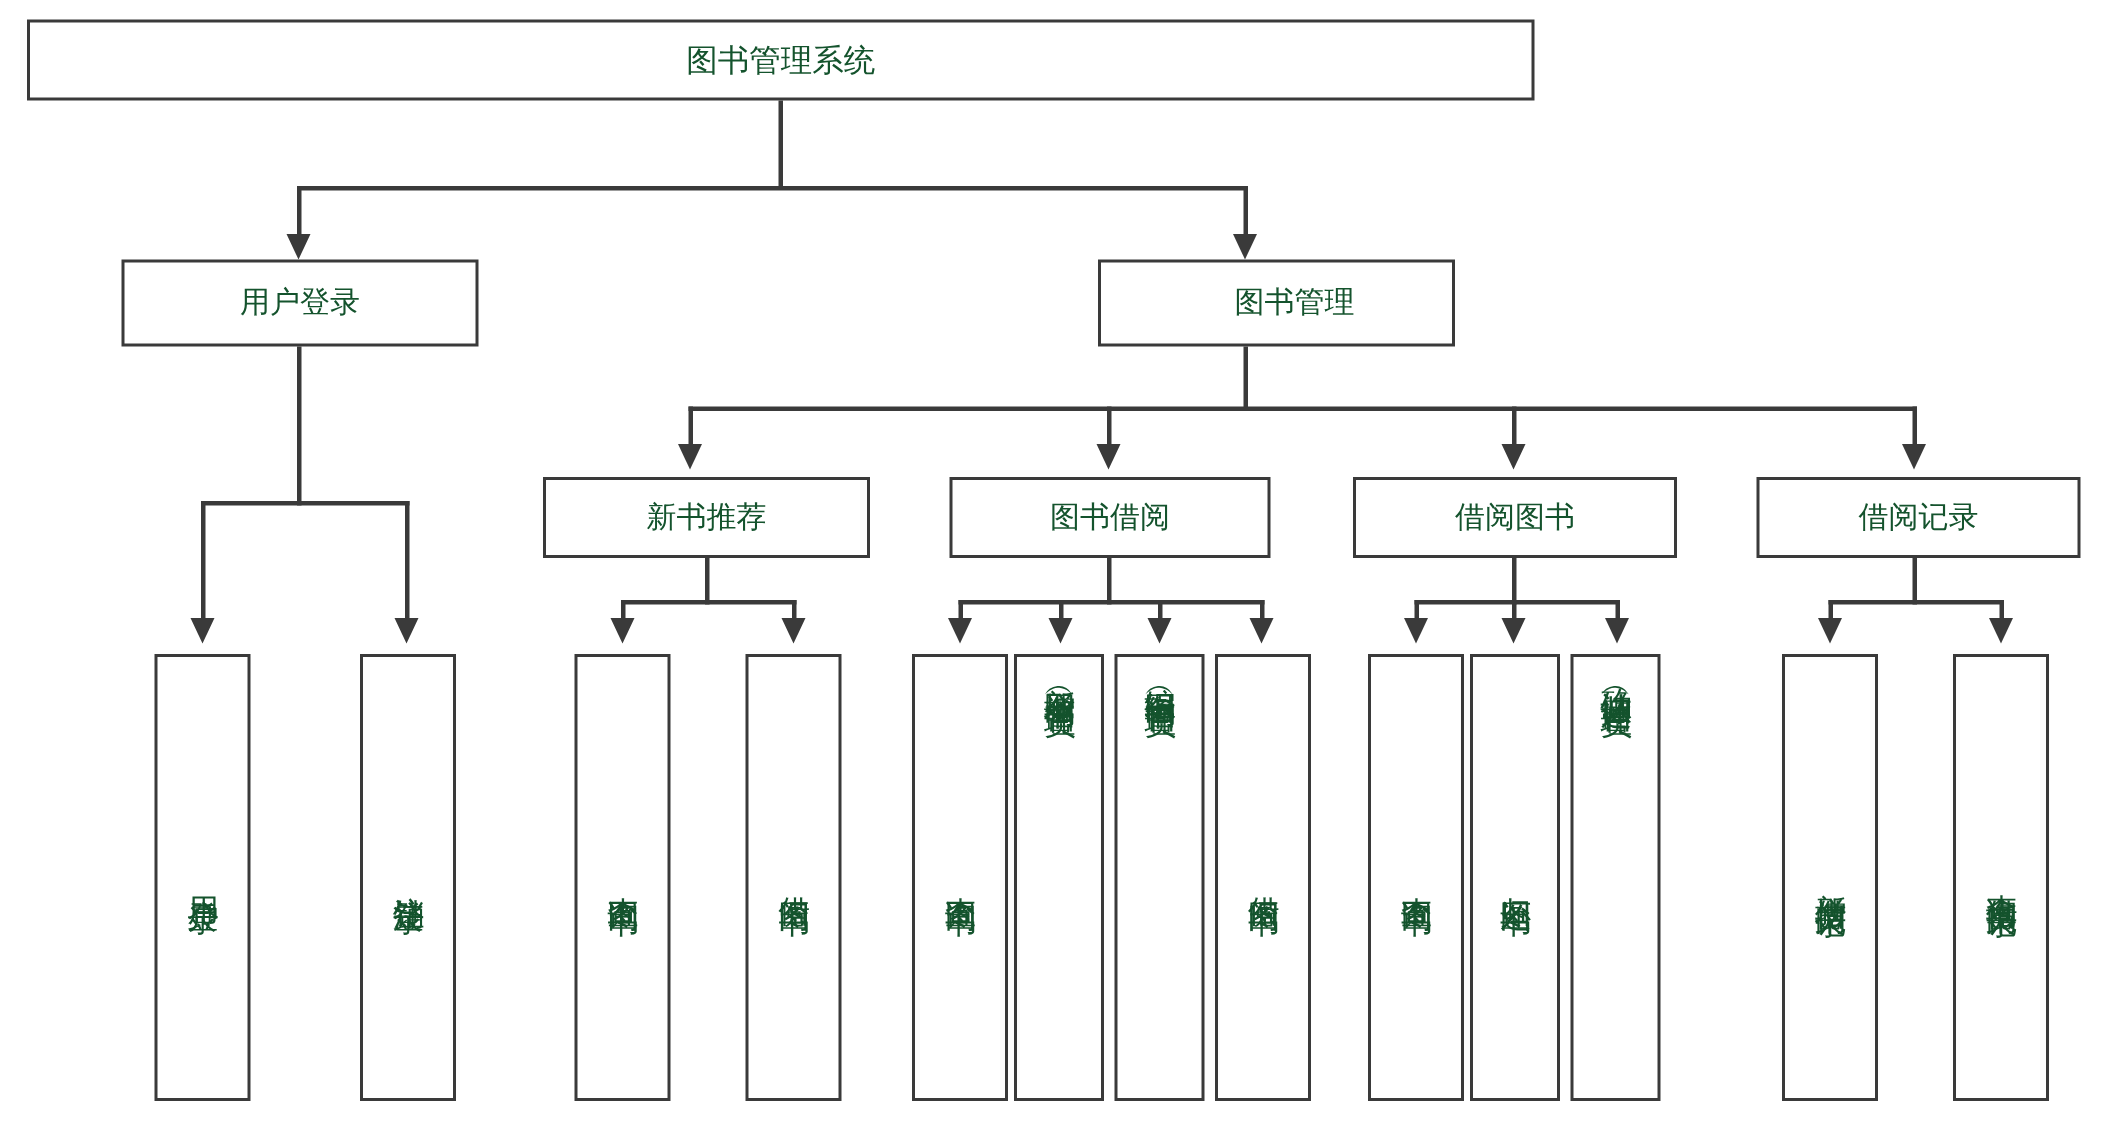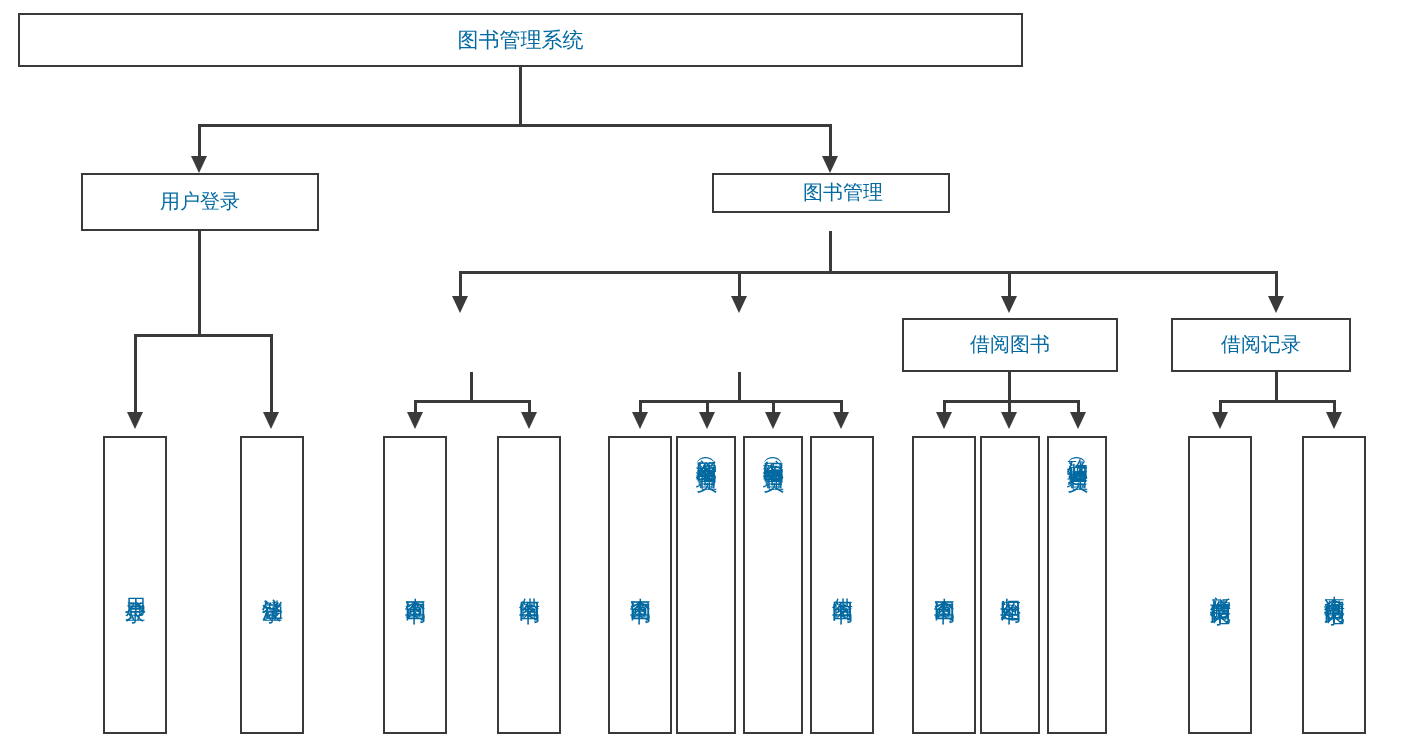--- a/index.html
+++ b/index.html
@@ -16,21 +16,21 @@
     overflow: hidden;
     font-family: "DejaVu Sans", "Liberation Sans", sans-serif;
   }
 
   
   .node {
     position: absolute;
     box-sizing: border-box;
     border: 2px solid #3a3a3a;
     background: #ffffff;
-    color: #0369a1;
+    color: #14532d;
     display: flex;
     align-items: center;
     justify-content: center;
     text-align: left;
     line-height: 1.18;
   }
   .node.root {
     font-size: 21px;
   }
   .node.lvl1 {
@@ -106,21 +106,21 @@
   <div class="ln h" style="left:198px; top:124px; width:634px; height:3px;"></div>
   <div class="ln v" style="left:198px; top:124px; width:3px; height:36px;"></div>
   <div class="ln v" style="left:829px; top:124px; width:3px; height:36px;"></div>
   <div class="arrow" style="left:191px; top:156px;"></div>
   <div class="arrow" style="left:822px; top:156px;"></div>
 
   <div class="node lvl1" style="left:81px; top:173px; width:238px; height:58px;">
     <span>用户登录</span>
   </div>
 
-  <div class="node lvl1" style="left:712px; top:173px; width:238px; height:40px;padding-left:24px;">
+  <div class="node lvl1" style="left:732px; top:173px; width:238px; height:58px;padding-left:24px;">
     <span>图书管理</span>
   </div>
 
   <div class="ln v" style="left:198px; top:231px; width:3px; height:106px;"></div>
   <div class="ln h" style="left:134px; top:334px; width:139px; height:3px;"></div>
   <div class="ln v" style="left:134px; top:334px; width:3px; height:86px;"></div>
   <div class="ln v" style="left:270px; top:334px; width:3px; height:86px;"></div>
   <div class="arrow" style="left:127px; top:412px;"></div>
   <div class="arrow" style="left:263px; top:412px;"></div>
 
@@ -135,24 +135,30 @@
   <div class="ln h" style="left:459px; top:271px; width:819px; height:3px;"></div>
   <div class="ln v" style="left:459px; top:271px; width:3px; height:32px;"></div>
   <div class="ln v" style="left:738px; top:271px; width:3px; height:32px;"></div>
   <div class="ln v" style="left:1008px; top:271px; width:3px; height:32px;"></div>
   <div class="ln v" style="left:1275px; top:271px; width:3px; height:32px;"></div>
   <div class="arrow" style="left:452px; top:296px;"></div>
   <div class="arrow" style="left:731px; top:296px;"></div>
   <div class="arrow" style="left:1001px; top:296px;"></div>
   <div class="arrow" style="left:1268px; top:296px;"></div>
 
+  <div class="node lvl2" style="left:362px; top:318px; width:218px; height:54px;">
+    <span>新书推荐</span>
+  </div>
+  <div class="node lvl2" style="left:633px; top:318px; width:214px; height:54px;">
+    <span>图书借阅</span>
+  </div>
   <div class="node lvl2" style="left:902px; top:318px; width:216px; height:54px;">
     <span>借阅图书</span>
   </div>
-  <div class="node lvl2" style="left:1171px; top:318px; width:180px; height:54px;">
+  <div class="node lvl2" style="left:1171px; top:318px; width:216px; height:54px;">
     <span>借阅记录</span>
   </div>
 
   <div class="ln v" style="left:470px; top:372px; width:3px; height:31px;"></div>
   <div class="ln h" style="left:414px; top:400px; width:117px; height:3px;"></div>
   <div class="ln v" style="left:414px; top:400px; width:3px; height:20px;"></div>
   <div class="ln v" style="left:528px; top:400px; width:3px; height:20px;"></div>
   <div class="arrow" style="left:407px; top:412px;"></div>
   <div class="arrow" style="left:521px; top:412px;"></div>
 

